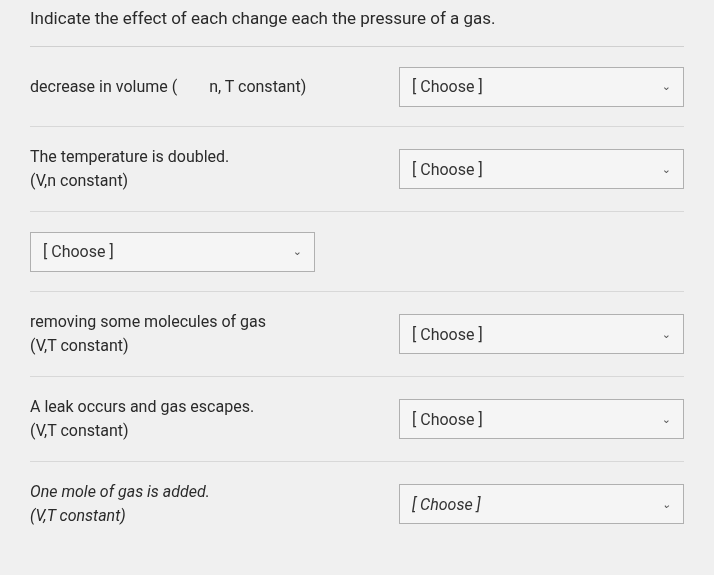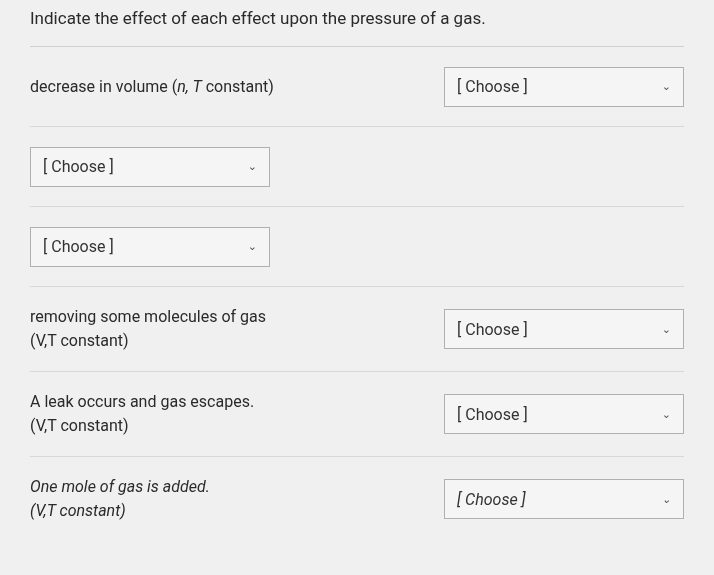--- a/index.html
+++ b/index.html
@@ -41,21 +41,21 @@
       font-style: italic;
     }
     .question-label {
       flex: 1;
       padding-right: 20px;
       font-size: 16px;
       color: #2a2a2a;
       line-height: 1.5;
     }
     .dropdown {
-      width: 240px;
+      width: 285px;
       height: 40px;
       border: 1px solid #b0b0b0;
       background-color: #f5f5f5;
       display: flex;
       align-items: center;
       justify-content: space-between;
       padding: 0 12px;
       font-size: 16px;
       color: #333;
       cursor: pointer;
@@ -63,38 +63,39 @@
     }
     .dropdown-text {
       flex: 1;
     }
     .chevron {
       font-size: 11px;
       color: #555;
       margin-left: 8px;
     }
     .italic {
-      font-style: italic;
+      margin-left: 32px;
     }
   </style>
 </head>
 <body>
 
 <div class="container">
-  <div class="prompt">Indicate the effect of each effect upon the pressure of a gas.</div>
+  <div class="prompt">Indicate the effect of each change each the pressure of a gas.</div>
 
   <div class="question-row">
     <div class="question-label">decrease in volume (<span class="italic">n, T</span> constant)</div>
     <div class="dropdown">
       <span class="dropdown-text">[ Choose ]</span>
       <span class="chevron">⌄</span>
     </div>
   </div>
 
   <div class="question-row">
+    <div class="question-label">The temperature is doubled.<br>(V,n constant)</div>
     <div class="dropdown">
       <span class="dropdown-text">[ Choose ]</span>
       <span class="chevron">⌄</span>
     </div>
   </div>
 
   <div class="question-row">
     <div class="dropdown">
       <span class="dropdown-text">[ Choose ]</span>
       <span class="chevron">⌄</span>

